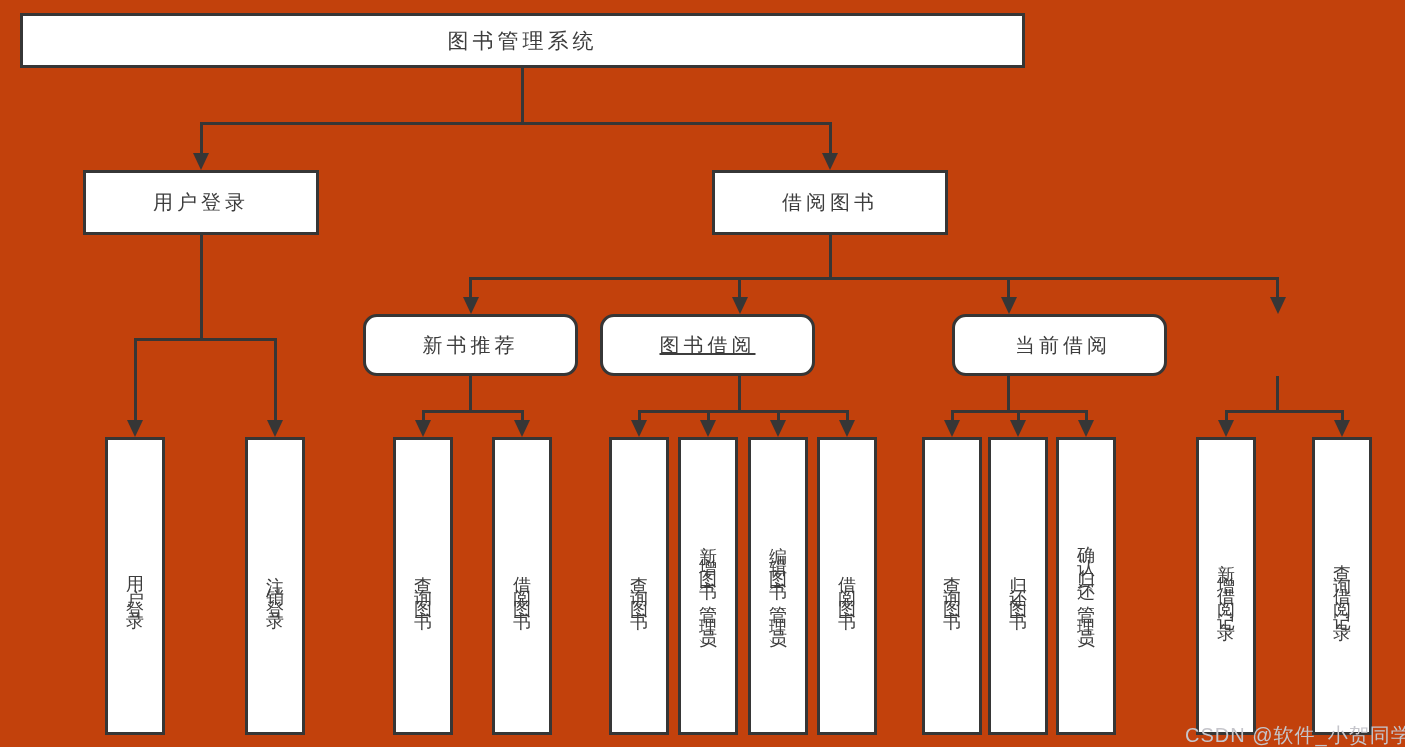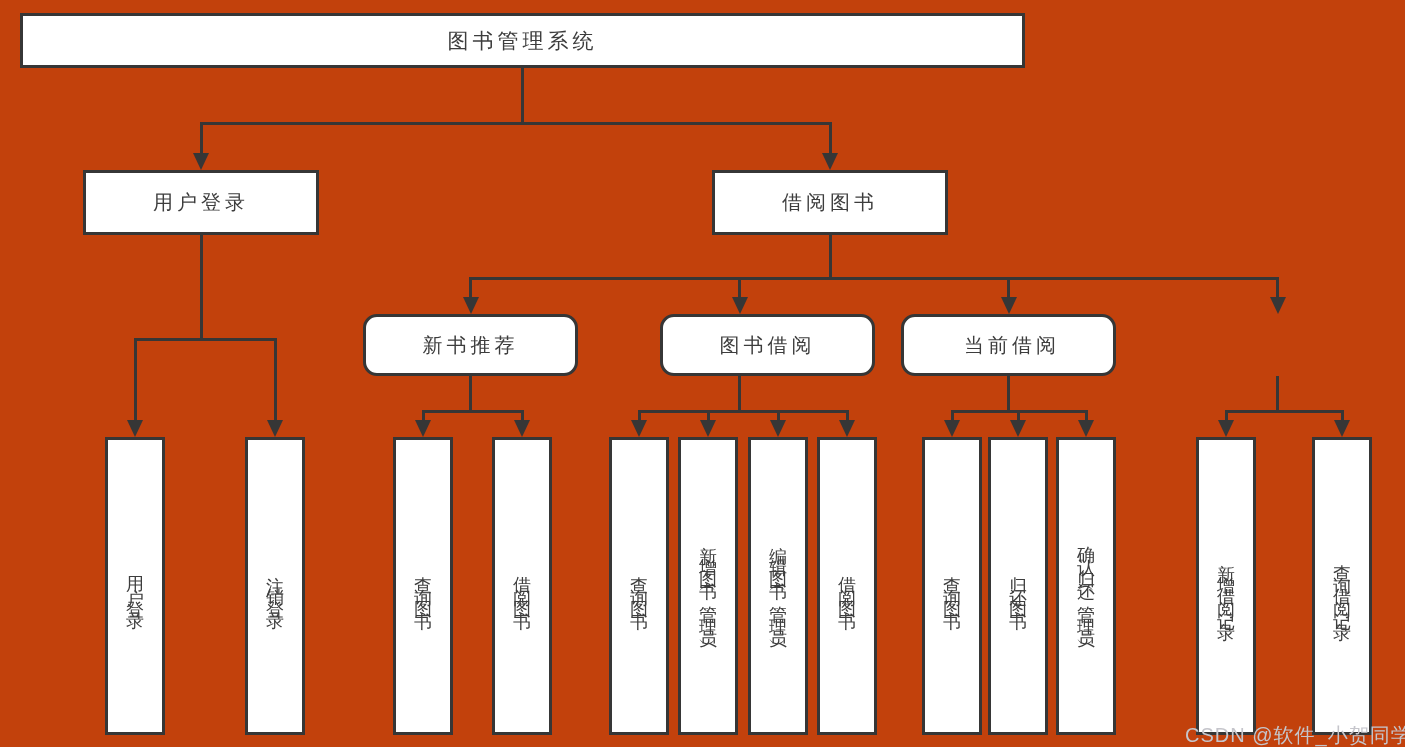--- a/index.html
+++ b/index.html
@@ -132,24 +132,24 @@
   <div class="node node-l2" style="left:83px;">
     <span>用户登录</span>
   </div>
   <div class="node node-l2" style="left:712px;">
     <span>借阅图书</span>
   </div>
 
   <div class="node node-l3" style="left:363px;">
     <span>新书推荐</span>
   </div>
-  <div class="node node-l3" style="left:660px;">
+  <div class="node node-l3" style="left:600px;text-decoration:underline;">
     <span>图书借阅</span>
   </div>
-  <div class="node node-l3" style="left:901px;padding-left:7px;">
+  <div class="node node-l3" style="left:952px;padding-left:7px;">
     <span>当前借阅</span>
   </div>
 
   <div class="node node-leaf" style="left:105px;">
     <span class="vtext">用户登录</span>
   </div>
   <div class="node node-leaf" style="left:245px;">
     <span class="vtext">注销登录</span>
   </div>
   <div class="node node-leaf" style="left:393px;">

